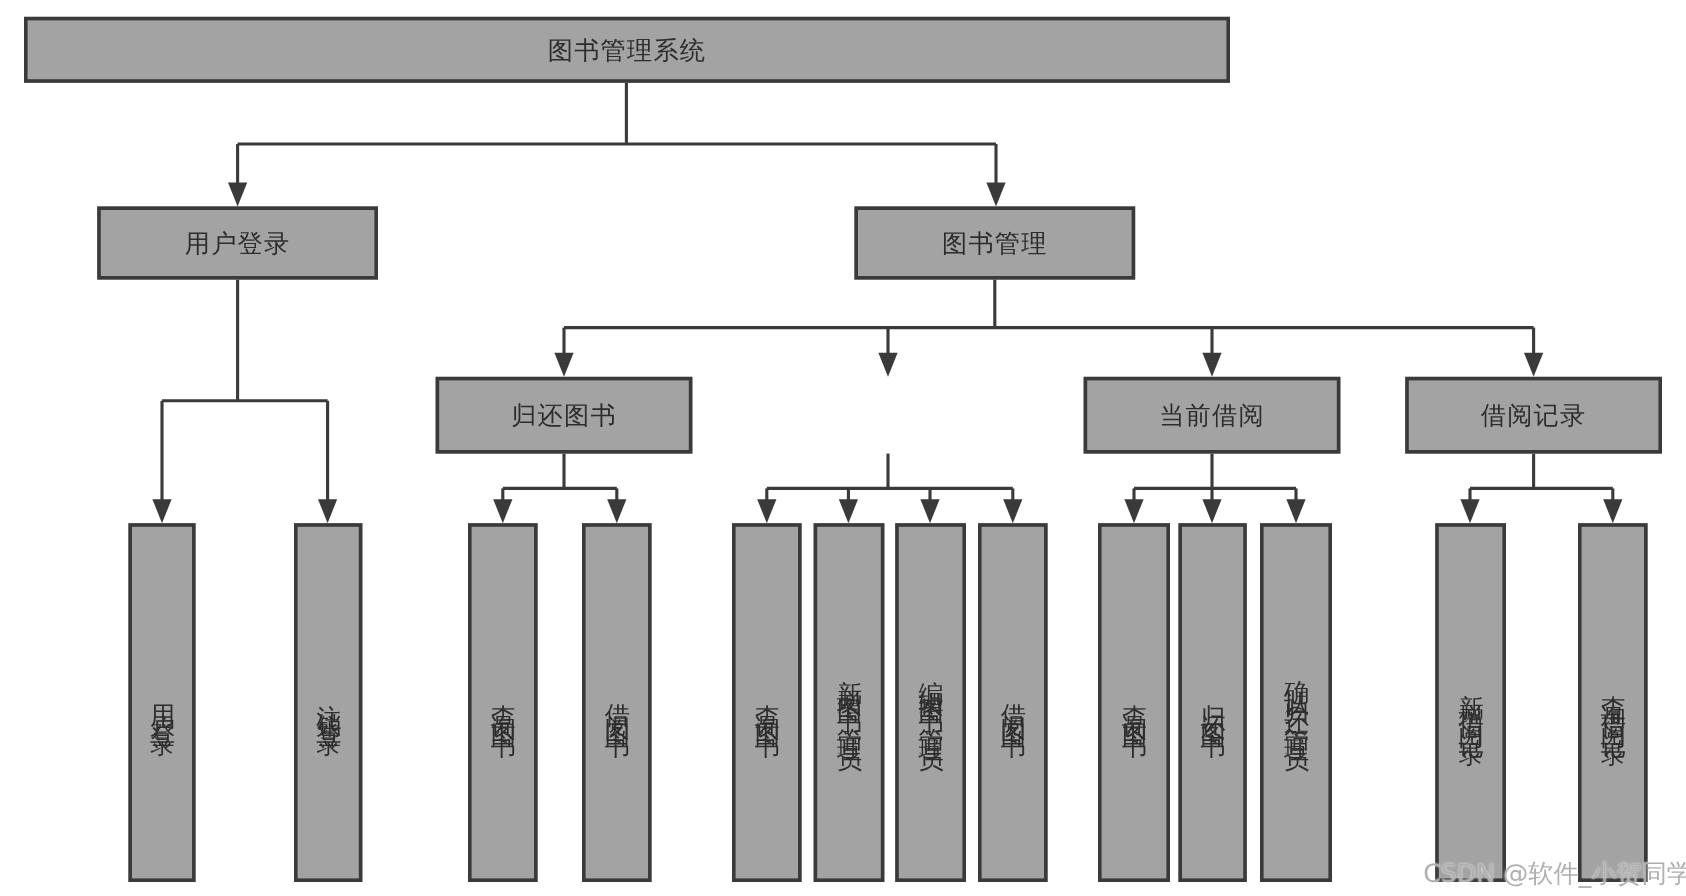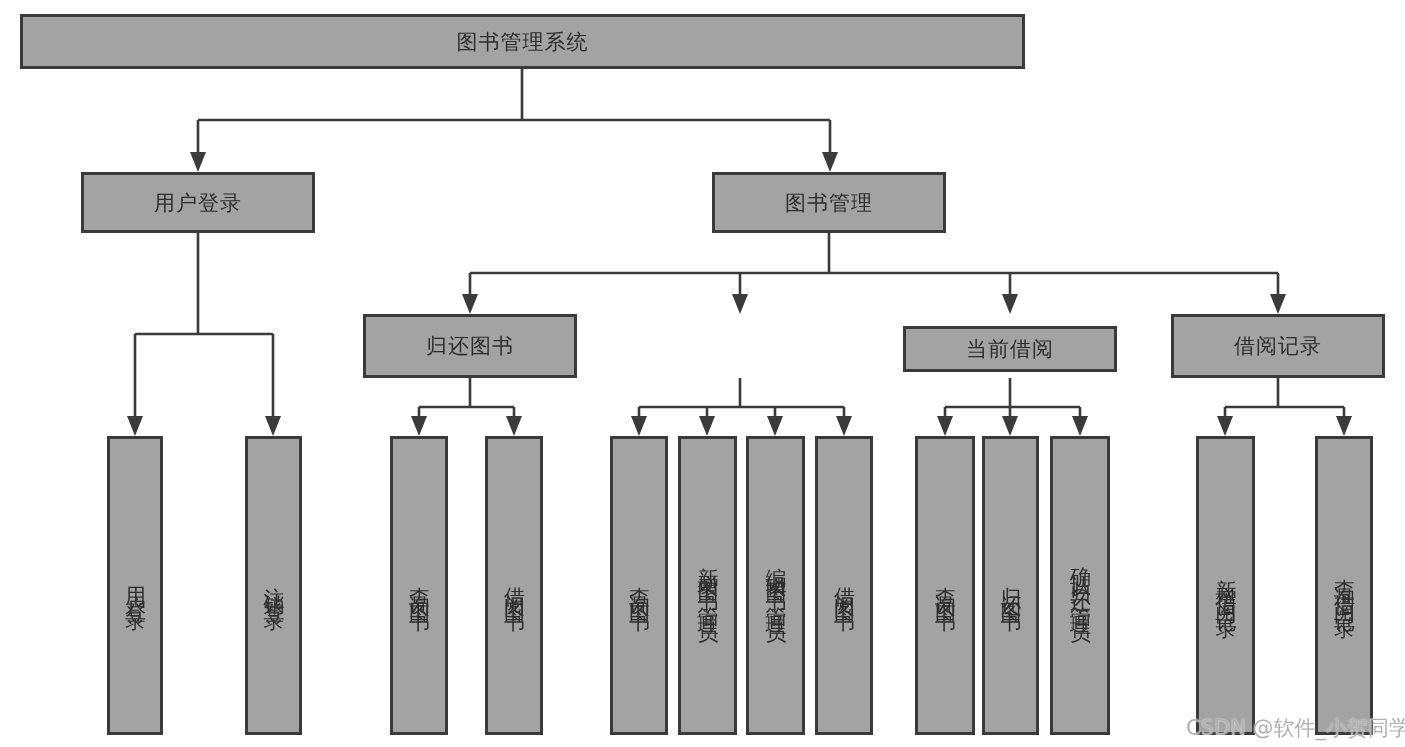--- a/index.html
+++ b/index.html
@@ -134,21 +134,21 @@
     <path d="M1344,407 V418"></path>
       <polygon points="1344,436 1336,416 1352,416"></polygon>
   </svg>
 
   <div class="node hbox" style="left:20px;top:14px;width:1005px;height:55px">图书管理系统</div>
 
   <div class="node hbox" style="left:81px;top:172px;width:234px;height:61px">用户登录</div>
   <div class="node hbox" style="left:712px;top:172px;width:234px;height:61px">图书管理</div>
 
   <div class="node hbox" style="left:363px;top:314px;width:214px;height:64px">归还图书</div>
-  <div class="node hbox" style="left:903px;top:326px;width:214px;height:46px">当前借阅</div>
+  <div class="node hbox" style="left:903px;top:314px;width:214px;height:64px">当前借阅</div>
   <div class="node hbox" style="left:1171px;top:314px;width:214px;height:64px">借阅记录</div>
 
   <div class="node vbox" style="left:107px;top:436px;width:56px;height:299px">
     <span class="vtext">用户登录</span>
   </div>
   <div class="node vbox" style="left:245px;top:436px;width:57px;height:299px">
     <span class="vtext">注销登录</span>
   </div>
 
   <div class="node vbox" style="left:390px;top:436px;width:58px;height:299px">

